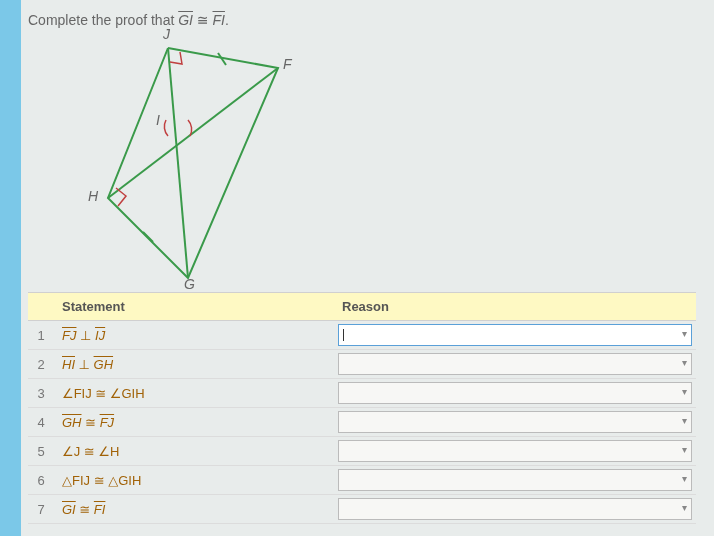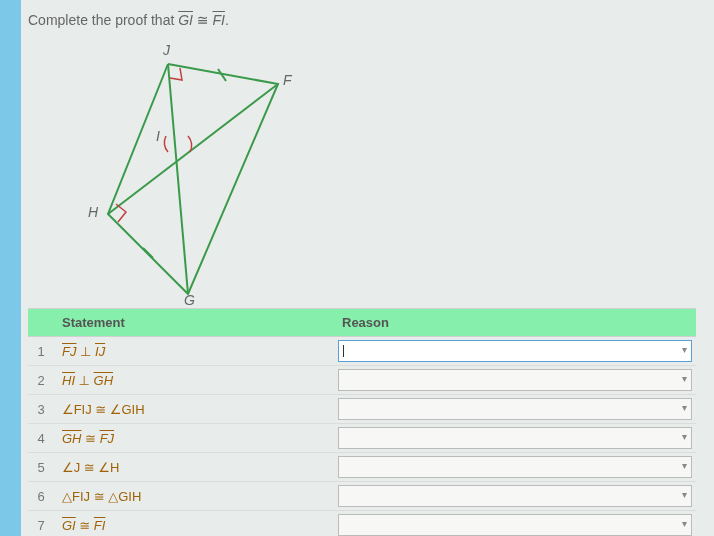--- a/index.html
+++ b/index.html
@@ -11,21 +11,21 @@
       width: 714px;
       height: 536px;
       background: linear-gradient(to right, #7bc8e8 0%, #7bc8e8 3%, #e8eceb 3%, #e8eceb 100%);
       font-family: Arial, sans-serif;
       font-size: 13px;
       color: #555;
       padding: 12px 18px 12px 28px;
       overflow: hidden;
     }
     .prompt {
-      margin-bottom: 16px;
+      margin-bottom: 0;
       color: #666;
       font-size: 14px;
     }
     .overline {
       text-decoration: overline;
       font-style: italic;
     }
     .diagram-area {
       width: 280px;
       height: 260px;
@@ -45,21 +45,21 @@
     table {
       width: 100%;
       border-collapse: collapse;
       margin-top: 4px;
     }
     th {
       text-align: left;
       padding: 6px 8px;
       border-top: 1px solid #d0d0d0;
       border-bottom: 1px solid #d0d0d0;
-      background: #86efac;
+      background: #fef9c3;
       font-weight: bold;
       color: #555;
     }
     td {
       padding: 5px 8px;
       border-bottom: 1px solid #dcdcdc;
       color: #a16207;
       vertical-align: middle;
     }
     td.num {

